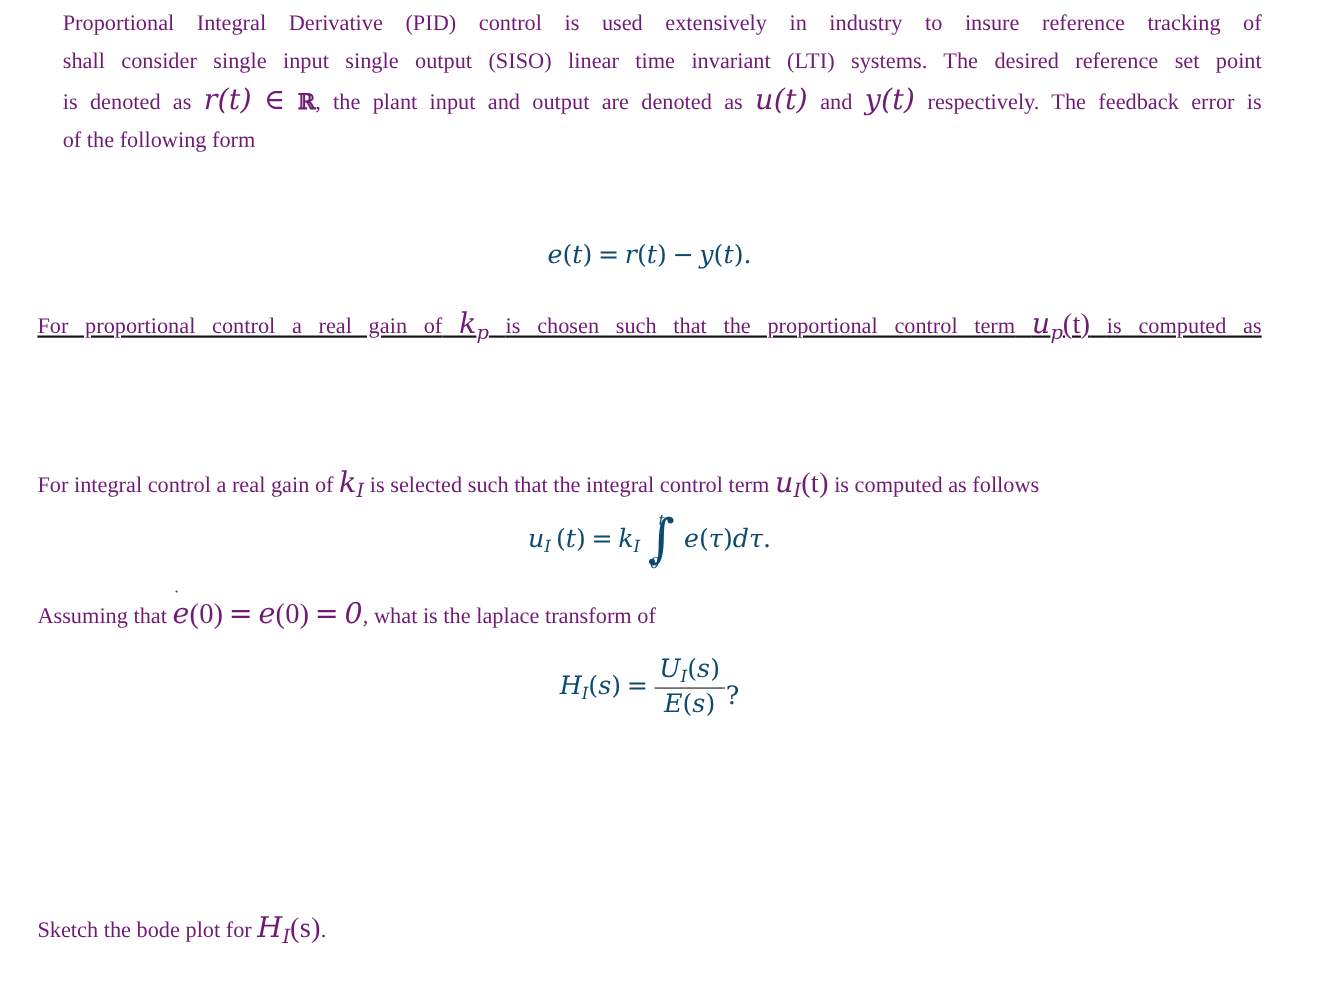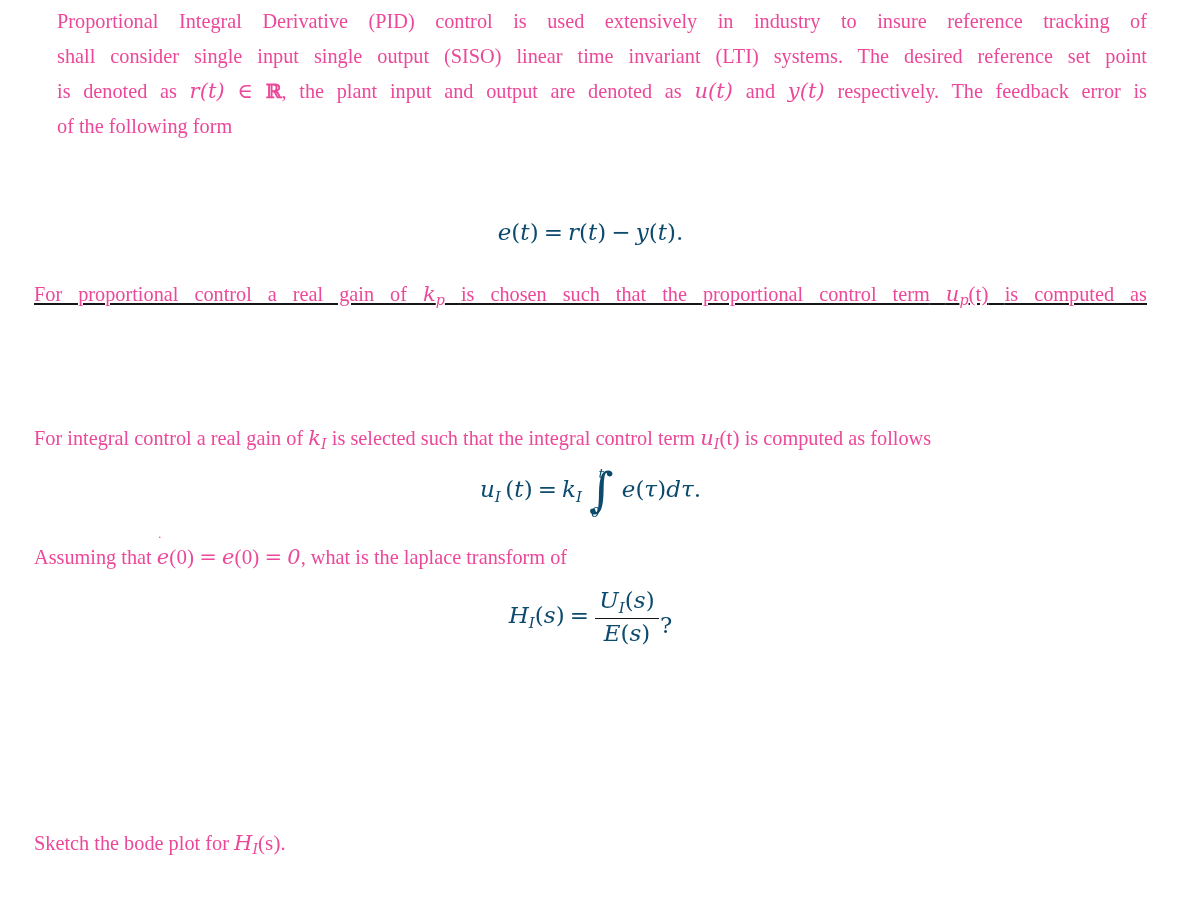--- a/index.html
+++ b/index.html
@@ -25,41 +25,41 @@
     height: 911px;
   }
 
   
   .para {
     font-size: 20.3px;
     line-height: 35px;
     text-align: justify;
     text-justify: inter-word;
     margin: 0;
-    color: #ec4899;
+    color: #701a75;
   }
   .para.indent { text-indent: 23px; }
 
   
   .jline {
     display: block;
     text-align: justify;
     text-align-last: justify;
   }
   .jline-last {
     display: block;
     text-align: justify;
     text-align-last: left;
   }
 
   
   .m {
     font-family: "DejaVu Serif", "Liberation Serif", serif;
     font-style: italic;
-    font-size: 21px;
+    font-size: 26px;
     letter-spacing: .1px;
   }
   .m sub {
     font-size: 0.68em;
     font-style: italic;
     vertical-align: -0.28em;
     letter-spacing: 0;
   }
   .m .paren {
     font-style: normal;
@@ -138,21 +138,21 @@
     bottom: -0.80em;
     font-size: 0.60em;
     font-style: italic;
   }
 
   
   .frac {
     display: inline-block;
     vertical-align: middle;
     text-align: center;
-    margin: 0 .05em;
+    margin: 8px .05em;
     position: relative;
     top: -0.04em;
   }
   .frac > .num {
     display: block;
     padding: 0 .18em 1px .18em;
     border-bottom: 1.3px solid #16161a;
   }
   .frac > .den {
     display: block;

